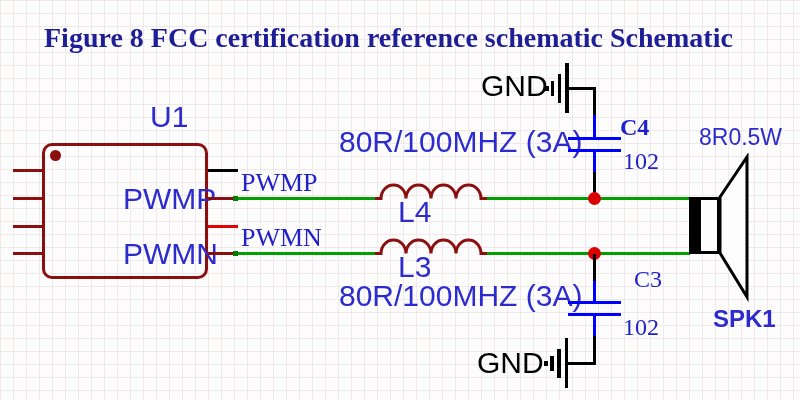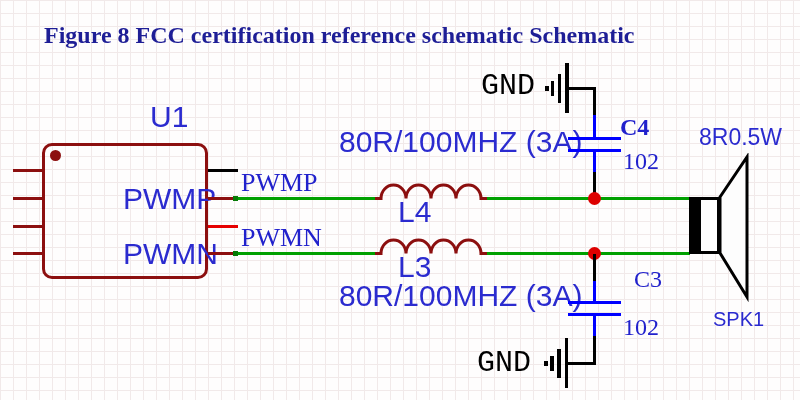--- a/index.html
+++ b/index.html
@@ -27,38 +27,38 @@
   .dot-red {
     width: 13px; height: 13px; border-radius: 50%;
     background: #dd0000; position: absolute;
   }
   .node-green {
     width: 5px; height: 5px; background: #067a06; position: absolute;
   }
   
   .title {
     font-family: "Liberation Serif", serif;
-    font-weight: bold; font-size: 24px; color: #1e1e96;
+    font-weight: bold; font-size: 28px; color: #1e1e96;
     white-space: nowrap;
   }
   .netlabel {
     font-family: "Liberation Serif", serif;
     font-size: 26px; color: #2121cc; line-height: 26px; white-space: nowrap;
   }
   .reflabel-serif {
     font-family: "Liberation Serif", serif;
     font-size: 24px; color: #2121cc; line-height: 24px; white-space: nowrap;
   }
   .gndlabel {
-    font-family: Liberation Mono, monospace;
+    font-family: Liberation Sans, sans-serif;
     font-size: 30px; color: #000; line-height: 30px; white-space: nowrap;
   }
   .sans22 { font-size: 30px; color: #2b2bcf; line-height: 22px; white-space: nowrap; }
   .sans23 { font-size: 23px; color: #2b2bcf; line-height: 23px; white-space: nowrap; }
-  .sans24 { font-size: 20px; color: #2b2bcf; line-height: 24px; white-space: nowrap; }
+  .sans24 { font-size: 24px; color: #2b2bcf; line-height: 24px; white-space: nowrap; font-weight: bold; }
   .u1box {
     position: absolute; left: 42px; top: 143px;
     width: 166px; height: 136px;
     border: 3px solid #8c0f0f; border-radius: 10px;
     background: transparent;
   }
   .u1dot {
     position: absolute; left: 50px; top: 150px;
     width: 11px; height: 11px; border-radius: 50%; background: #8c0f0f;
   }

